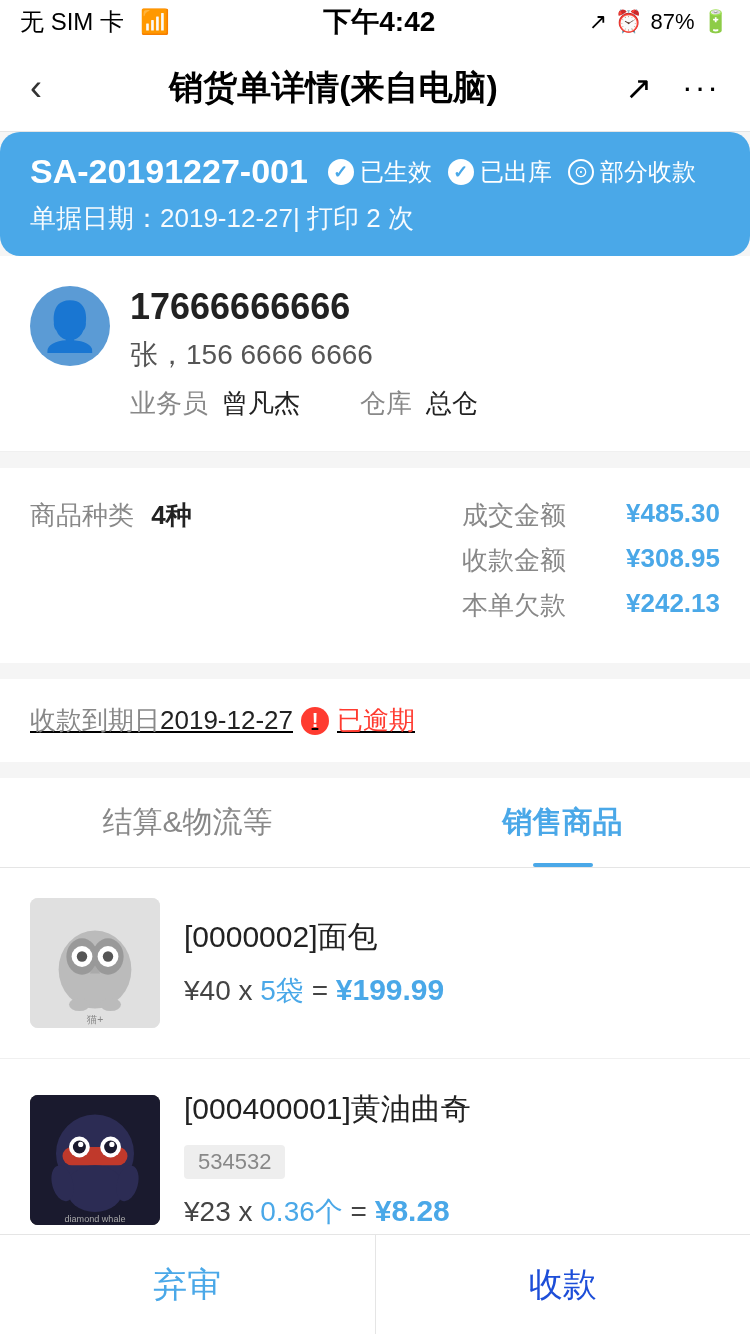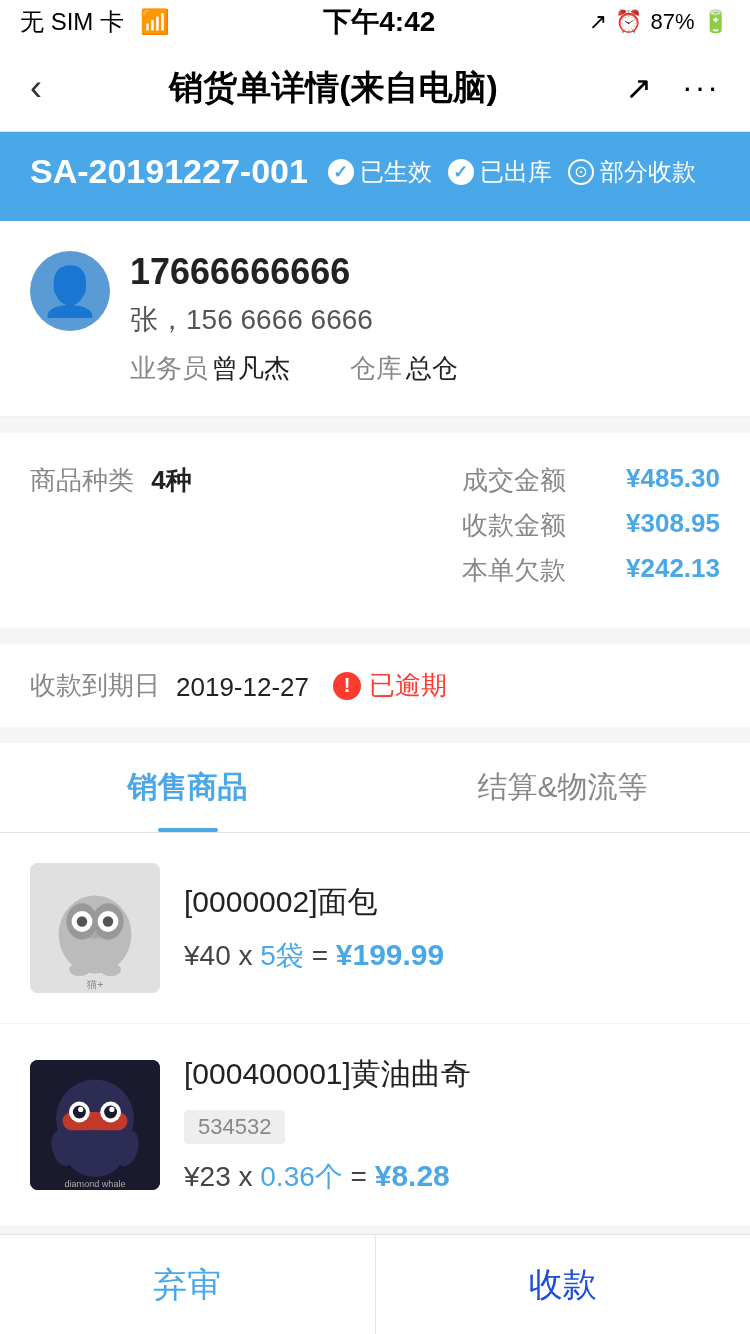--- a/index.html
+++ b/index.html
@@ -52,20 +52,21 @@
       display: flex;
       gap: 30px;
       align-items: center;
     }
 
     
     .header-banner {
       background: #4AA8E8;
       padding: 20px 30px;
       color: #fff;
+      border-radius: 20px;
     }
     .banner-top {
       display: flex;
       align-items: center;
       gap: 20px;
       margin-bottom: 10px;
     }
     .banner-order-id {
       font-size: 34px;
       font-weight: 700;
@@ -144,21 +145,21 @@
       font-size: 28px;
       color: #555;
       margin-bottom: 12px;
     }
     .customer-meta {
       display: flex;
       gap: 60px;
       font-size: 26px;
       color: #555;
     }
-    .meta-item { display: flex; gap: 4px; }
+    .meta-item { display: flex; gap: 14px; }
     .meta-label { color: #888; }
     .meta-value { color: #222; }
 
     
     .stats-section {
       background: #fff;
       padding: 30px;
       margin-top: 16px;
       display: flex;
       justify-content: space-between;
@@ -184,23 +185,23 @@
     }
     .stats-row-label { color: #888; }
     .stats-row-value { color: #4AA8E8; font-weight: 600; }
 
     
     .due-section {
       background: #fff;
       padding: 24px 30px;
       margin-top: 16px;
       display: flex;
-      align-items: flex-end;
-      gap: 16px;
+      align-items: center;
       font-size: 26px;
+      text-decoration: underline;
     }
     .due-label { color: #888; }
     .due-date { color: #222; }
     .due-overdue {
       display: flex;
       align-items: center;
       gap: 8px;
       color: #FF3B30;
       margin-left: 8px;
     }
@@ -374,20 +375,23 @@
       <span class="badge">
         <span class="badge-check">✓</span>
         <span>已出库</span>
       </span>
       <span class="badge">
         <span class="badge-clock">⊙</span>
         <span>部分收款</span>
       </span>
     </div>
   </div>
+  <div class="banner-date">
+    <span>单据日期：</span><span>2019-12-27</span><span>| 打印 2 次</span>
+  </div>
 </div>
 
 <div class="customer-section">
   <div class="customer-avatar">
     <span class="avatar-icon">👤</span>
   </div>
   <div class="customer-info">
     <div class="customer-name">17666666666</div>
     <div class="customer-phone">张，156 6666 6666</div>
     <div class="customer-meta">
@@ -429,22 +433,22 @@
 <div class="due-section">
   <span class="due-label">收款到期日</span>
   <span class="due-date">2019-12-27</span>
   <span class="due-overdue">
     <span class="overdue-dot">!</span>
     <span>已逾期</span>
   </span>
 </div>
 
 <div class="tabs-section">
+  <div class="tab">结算&amp;物流等</div>
   <div class="tab active">销售商品</div>
-  <div class="tab">结算&amp;物流等</div>
 </div>
 
 <div class="product-list">
 
   <div class="product-item">
     <div class="product-image">
 
       <svg viewBox="0 0 100 100" width="130" height="130">
         <rect width="100" height="100" fill="#e0e0e0"></rect>
 

